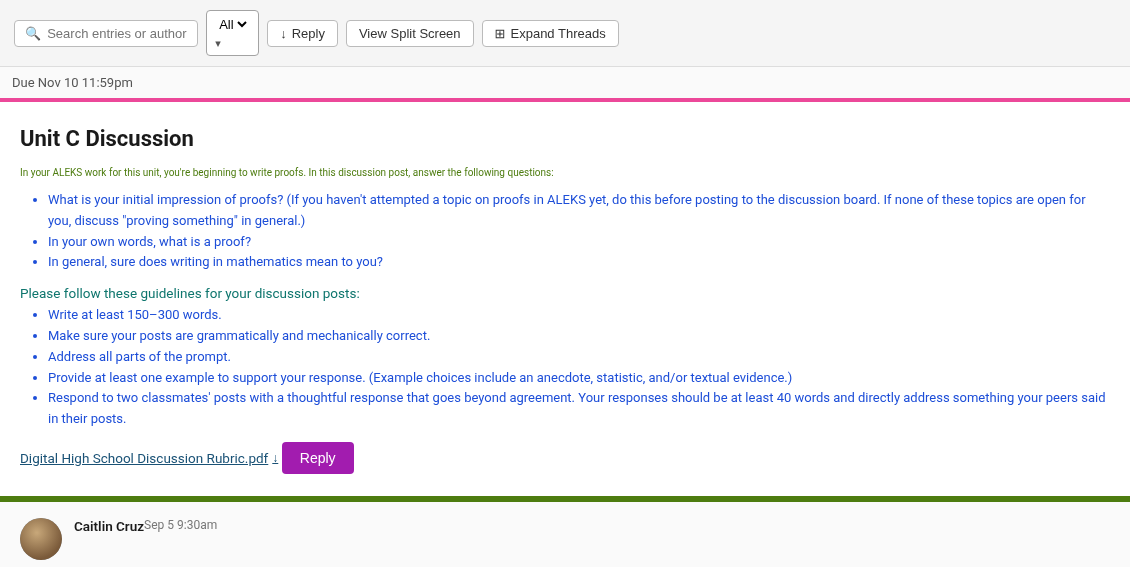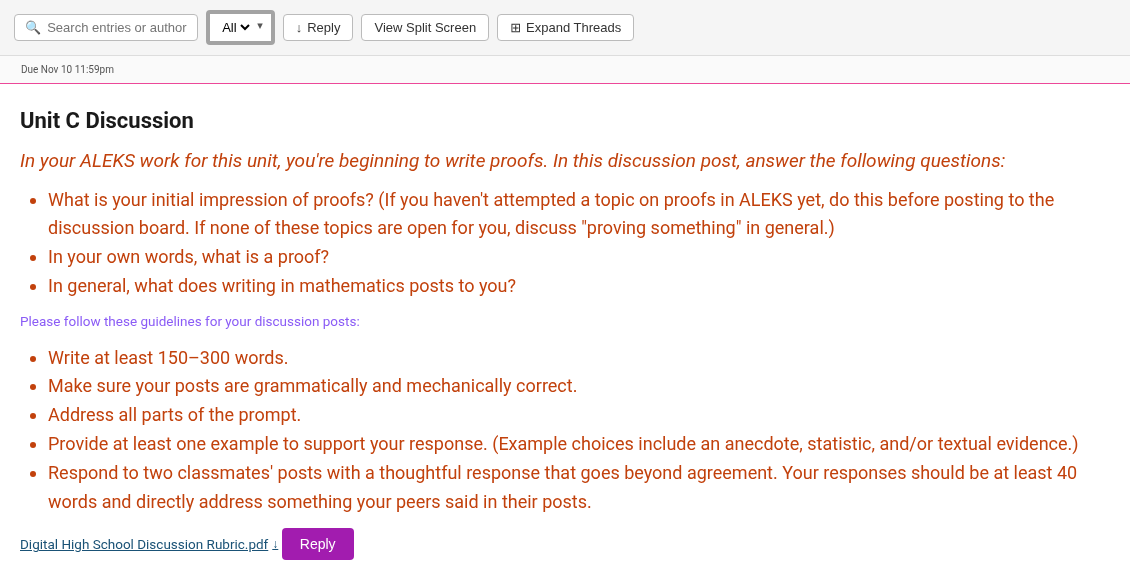--- a/index.html
+++ b/index.html
@@ -32,26 +32,27 @@
       outline: none;
       font-size: 13px;
       color: #666;
       width: 140px;
       background: transparent;
     }
     .filter-select {
       display: flex;
       align-items: flex-start;
       gap: 4px;
-      border: 4px solid #a3a3a3;
+      border: 1px solid #a3a3a3;
       border-radius: 4px;
       padding: 5px 8px;
       background: #fff;
       cursor: pointer;
       font-size: 13px;
+      flex-direction: column;
     }
     .filter-select select {
       border: none;
       outline: none;
       background: transparent;
       font-size: 13px;
       cursor: pointer;
     }
     .btn-toolbar {
       display: flex;
@@ -63,58 +64,57 @@
       background: #fff;
       cursor: pointer;
       font-size: 13px;
       color: #333;
     }
     .main-content {
       background: #fff;
       margin: 0;
     }
     .due-bar {
-      padding: 8px 21px;
-      font-size: 10px;
+      padding: 8px 12px;
+      font-size: 13px;
       color: #555;
-      border-bottom: 1px solid #ec4899;
+      border-bottom: 4px solid #ec4899;
       background: #fafafa;
     }
     .discussion-body {
       padding: 24px 20px 16px 20px;
       background: #fff;
       border-bottom: 6px solid #4d7c0f;
     }
     .discussion-title {
       font-size: 22px;
       font-weight: bold;
       margin-bottom: 14px;
       color: #1a1a1a;
     }
     .discussion-intro {
-      font-size: 19px;
+      font-size: 10px;
       margin-bottom: 10px;
       line-height: 1.5;
-      color: #c2410c;
-      font-style: italic;
+      color: #4d7c0f;
     }
     .bullet-list {
       list-style: disc;
       padding-left: 28px;
       margin-bottom: 12px;
     }
     .bullet-list li {
-      font-size: 18px;
+      font-size: 13px;
       line-height: 1.6;
-      color: #c2410c;
+      color: #1d4ed8;
     }
     .guidelines-intro {
       font-size: 13.5px;
-      margin-bottom: 15px;
-      color: #8b5cf6;
+      margin-bottom: 4px;
+      color: #0f766e;
     }
     .rubric-link {
       color: #1a5276;
       text-decoration: underline;
       font-size: 13.5px;
       cursor: pointer;
       display: inline-flex;
       align-items: center;
       gap: 4px;
       margin-bottom: 14px;
@@ -205,21 +205,21 @@
   </div>
 
   <div class="discussion-body">
     <div class="discussion-title">Unit C Discussion</div>
 
     <p class="discussion-intro">In your ALEKS work for this unit, you're beginning to write proofs. In this discussion post, answer the following questions:</p>
 
     <ul class="bullet-list">
       <li>What is your initial impression of proofs? (If you haven't attempted a topic on proofs in ALEKS yet, do this before posting to the discussion board. If none of these topics are open for you, discuss "proving something" in general.)</li>
       <li>In your own words, what is a proof?</li>
-      <li>In general, what does writing in mathematics posts to you?</li>
+      <li>In general, sure does writing in mathematics mean to you?</li>
     </ul>
 
     <p class="guidelines-intro">Please follow these guidelines for your discussion posts:</p>
 
     <ul class="bullet-list">
       <li>Write at least 150–300 words.</li>
       <li>Make sure your posts are grammatically and mechanically correct.</li>
       <li>Address all parts of the prompt.</li>
       <li>Provide at least one example to support your response. (Example choices include an anecdote, statistic, and/or textual evidence.)</li>
       <li>Respond to two classmates' posts with a thoughtful response that goes beyond agreement. Your responses should be at least 40 words and directly address something your peers said in their posts.</li>

